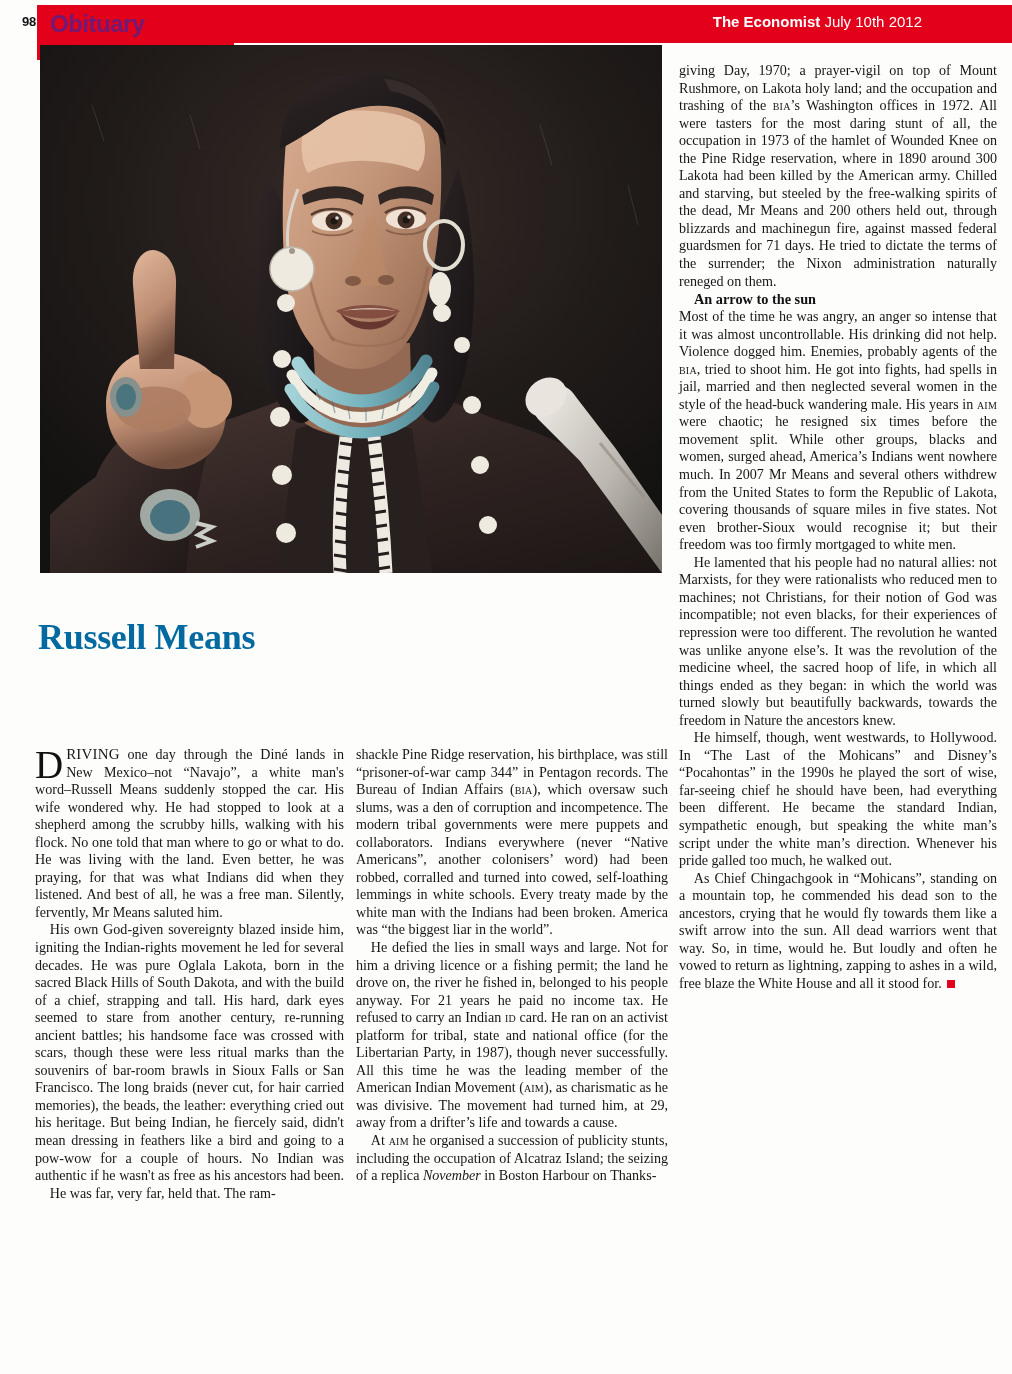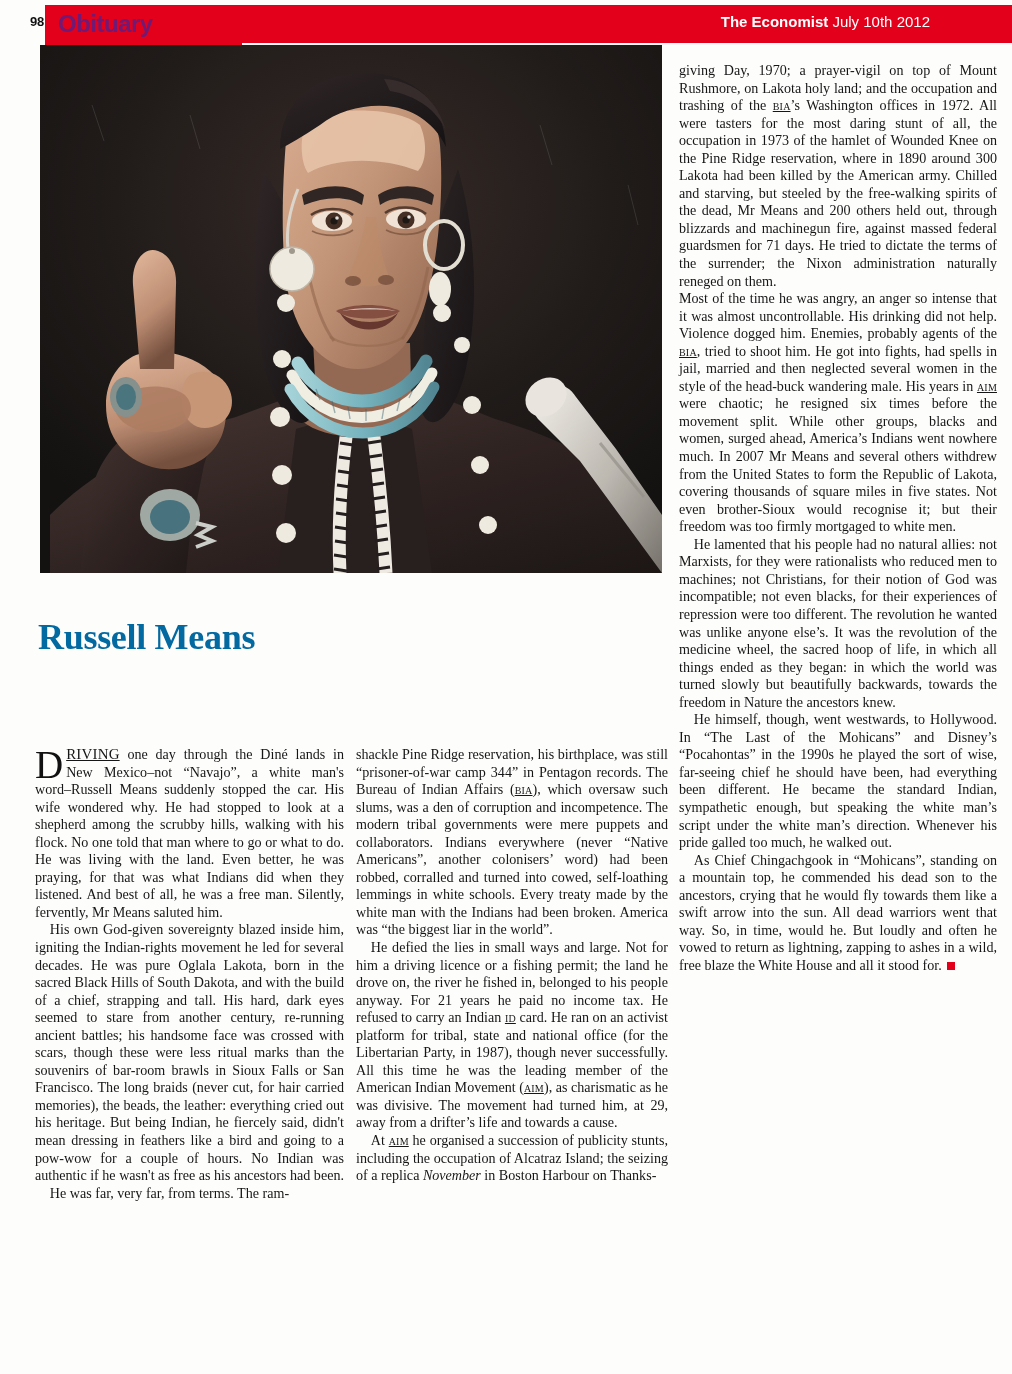--- a/index.html
+++ b/index.html
@@ -17,21 +17,21 @@
     position: relative;
     width: 1012px;
     height: 1374px;
     overflow: hidden;
     background: #fdfdfc;
   }
 
   
   .masthead {
     position: absolute;
-    left: 12px;
+    left: 4px;
     top: 0;
     width: 932px;
     height: 48px;
   }
   .folio {
     position: absolute;
     left: 8px;
     top: 14px;
     width: 24px;
     text-align: right;
@@ -166,21 +166,20 @@
     line-height: 31px;
     font-weight: normal;
     padding: 2px 3px 0 0;
     margin-top: 1px;
     color: #111;
   }
   .smallcaps {
     font-variant: small-caps;
     font-size: 1.06em;
     letter-spacing: 0.2px;
-    text-decoration: underline;
   }
   .italic { font-style: italic; }
 
   .endmark {
     display: inline-block;
     width: 8px;
     height: 8px;
     background: #e3001b;
     margin-left: 5px;
     vertical-align: 0px;
@@ -395,28 +394,29 @@
       </g>
     </svg>
   </div>
 
   <h1 class="headline">Russell Means</h1>
 
 
   <div class="col" id="col1">
       <p class="first dropcap-para"><span class="dropcap">D</span><span class="smallcaps">RIVING</span> one day through the Diné lands in New Mexico–not “Navajo”, a white man's word–Russell Means suddenly stopped the car. His wife wondered why. He had stopped to look at a shepherd among the scrubby hills, walking with his flock. No one told that man where to go or what to do. He was living with the land. Even better, he was praying, for that was what Indians did when they listened. And best of all, he was a free man. Silently, fervently, Mr Means saluted him.</p>
       <p>His own God-given sovereignty blazed inside him, igniting the Indian-rights movement he led for several decades. He was pure Oglala Lakota, born in the sacred Black Hills of South Dakota, and with the build of a chief, strapping and tall. His hard, dark eyes seemed to stare from another century, re-running ancient battles; his handsome face was crossed with scars, though these were less ritual marks than the souvenirs of bar-room brawls in Sioux Falls or San Francisco. The long braids (never cut, for hair carried memories), the beads, the leather: everything cried out his heritage. But being Indian, he fiercely said, didn't mean dressing in feathers like a bird and going to a pow-wow for a couple of hours. No Indian was authentic if he wasn't as free as his ancestors had been.</p>
-      <p>He was far, very far, from terms. The ram-</p>
+      <p>He was far, very far, held that. The ram-</p>
     </div>
   <div class="col" id="col2">
       <p class="first">shackle Pine Ridge reservation, his birthplace, was still “prisoner-of-war camp 344” in Pentagon records. The Bureau of Indian Affairs (<span class="smallcaps">bia</span>), which oversaw such slums, was a den of corruption and incompetence. The modern tribal governments were mere puppets and collaborators. Indians everywhere (never “Native Americans”, another colonisers’ word) had been robbed, corralled and turned into cowed, self-loathing lemmings in white schools. Every treaty made by the white man with the Indians had been broken. America was “the biggest liar in the world”.</p>
       <p>He defied the lies in small ways and large. Not for him a driving licence or a fishing permit; the land he drove on, the river he fished in, belonged to his people anyway. For 21 years he paid no income tax. He refused to carry an Indian <span class="smallcaps">id</span> card. He ran on an activist platform for tribal, state and national office (for the Libertarian Party, in 1987), though never successfully. All this time he was the leading member of the American Indian Movement (<span class="smallcaps">aim</span>), as charismatic as he was divisive. The movement had turned him, at 29, away from a drifter’s life and towards a cause.</p>
       <p>At <span class="smallcaps">aim</span> he organised a succession of publicity stunts, including the occupation of Alcatraz Island; the seizing of a replica <span class="italic">November</span> in Boston Harbour on Thanks-</p>
     </div>
   <div class="col" id="col3">
       <p class="first">giving Day, 1970; a prayer-vigil on top of Mount Rushmore, on Lakota holy land; and the occupation and trashing of the <span class="smallcaps">bia</span>’s Washington offices in 1972. All were tasters for the most daring stunt of all, the occupation in 1973 of the hamlet of Wounded Knee on the Pine Ridge reservation, where in 1890 around 300 Lakota had been killed by the American army. Chilled and starving, but steeled by the free-walking spirits of the dead, Mr Means and 200 others held out, through blizzards and machinegun fire, against massed federal guardsmen for 71 days. He tried to dictate the terms of the surrender; the Nixon administration naturally reneged on them.</p>
+      <p class="subhead">An arrow to the sun</p>
       <p class="first">Most of the time he was angry, an anger so intense that it was almost uncontrollable. His drinking did not help. Violence dogged him. Enemies, probably agents of the <span class="smallcaps">bia</span>, tried to shoot him. He got into fights, had spells in jail, married and then neglected several women in the style of the head-buck wandering male. His years in <span class="smallcaps">aim</span> were chaotic; he resigned six times before the movement split. While other groups, blacks and women, surged ahead, America’s Indians went nowhere much. In 2007 Mr Means and several others withdrew from the United States to form the Republic of Lakota, covering thousands of square miles in five states. Not even brother-Sioux would recognise it; but their freedom was too firmly mortgaged to white men.</p>
       <p>He lamented that his people had no natural allies: not Marxists, for they were rationalists who reduced men to machines; not Christians, for their notion of God was incompatible; not even blacks, for their experiences of repression were too different. The revolution he wanted was unlike anyone else’s. It was the revolution of the medicine wheel, the sacred hoop of life, in which all things ended as they began: in which the world was turned slowly but beautifully backwards, towards the freedom in Nature the ancestors knew.</p>
       <p>He himself, though, went westwards, to Hollywood. In “The Last of the Mohicans” and Disney’s “Pocahontas” in the 1990s he played the sort of wise, far-seeing chief he should have been, had everything been different. He became the standard Indian, sympathetic enough, but speaking the white man’s script under the white man’s direction. Whenever his pride galled too much, he walked out.</p>
       <p>As Chief Chingachgook in “Mohicans”, standing on a mountain top, he commended his dead son to the ancestors, crying that he would fly towards them like a swift arrow into the sun. All dead warriors went that way. So, in time, would he. But loudly and often he vowed to return as lightning, zapping to ashes in a wild, free blaze the White House and all it stood for.<span class="endmark"></span></p>
     </div>
 
 </div>
 
 </body></html>

